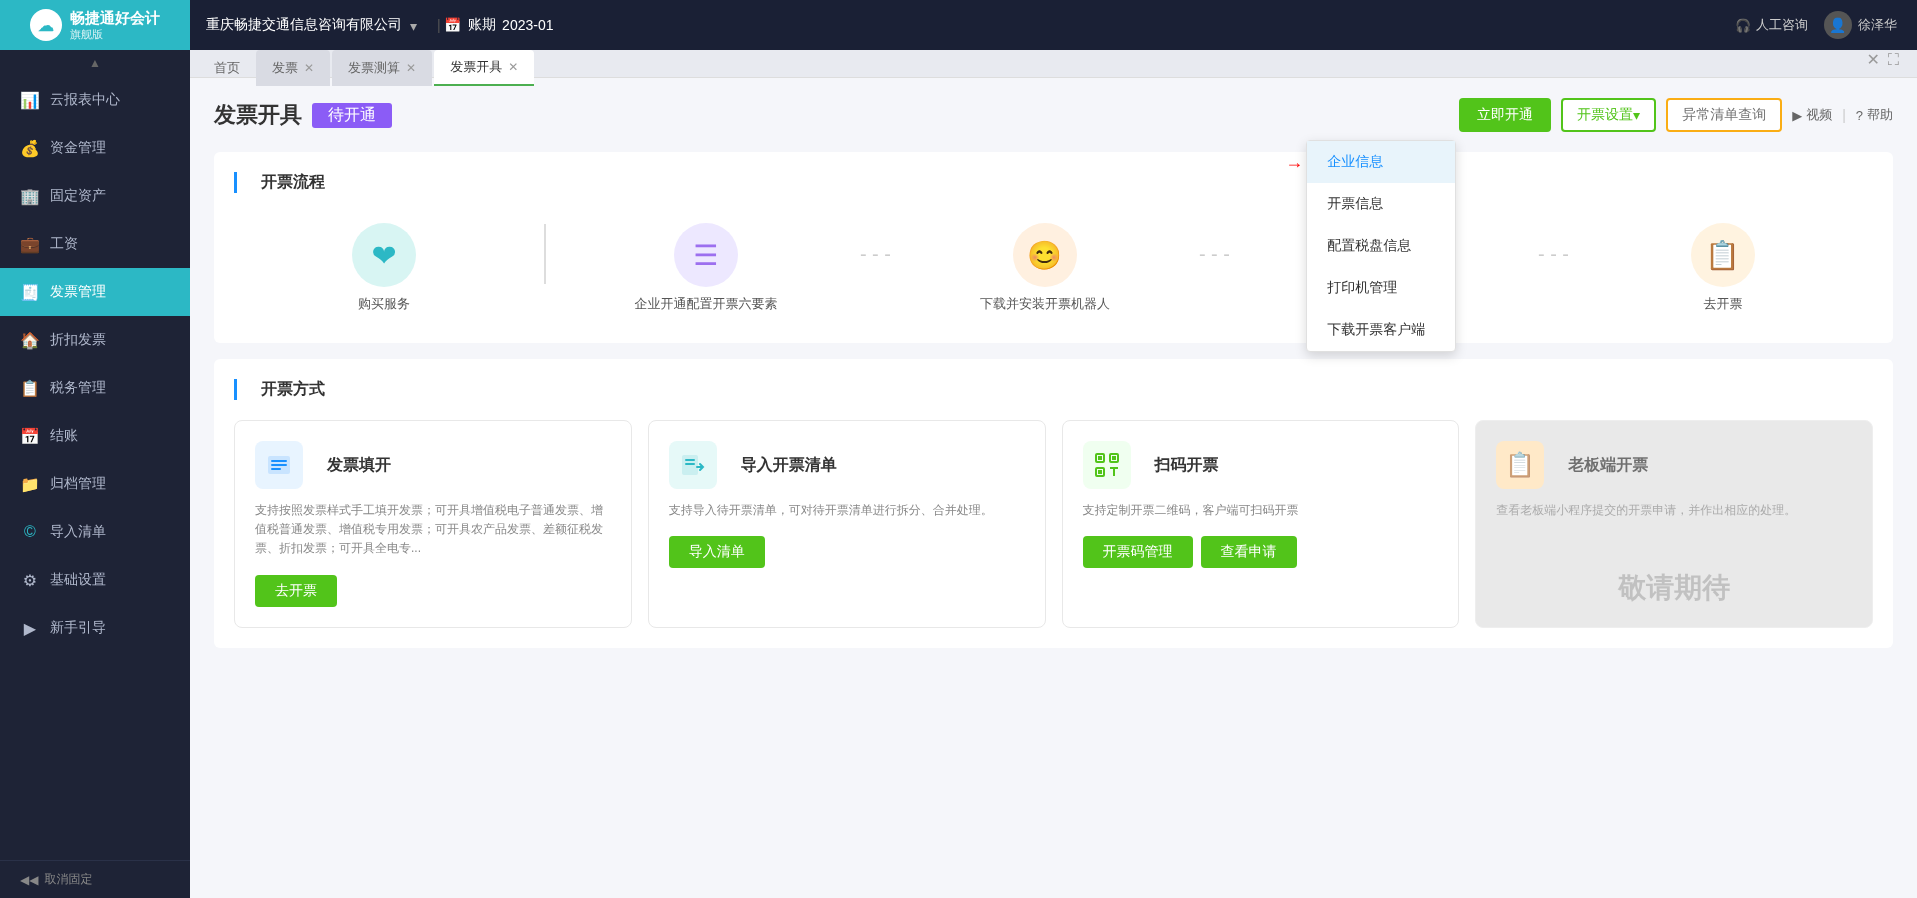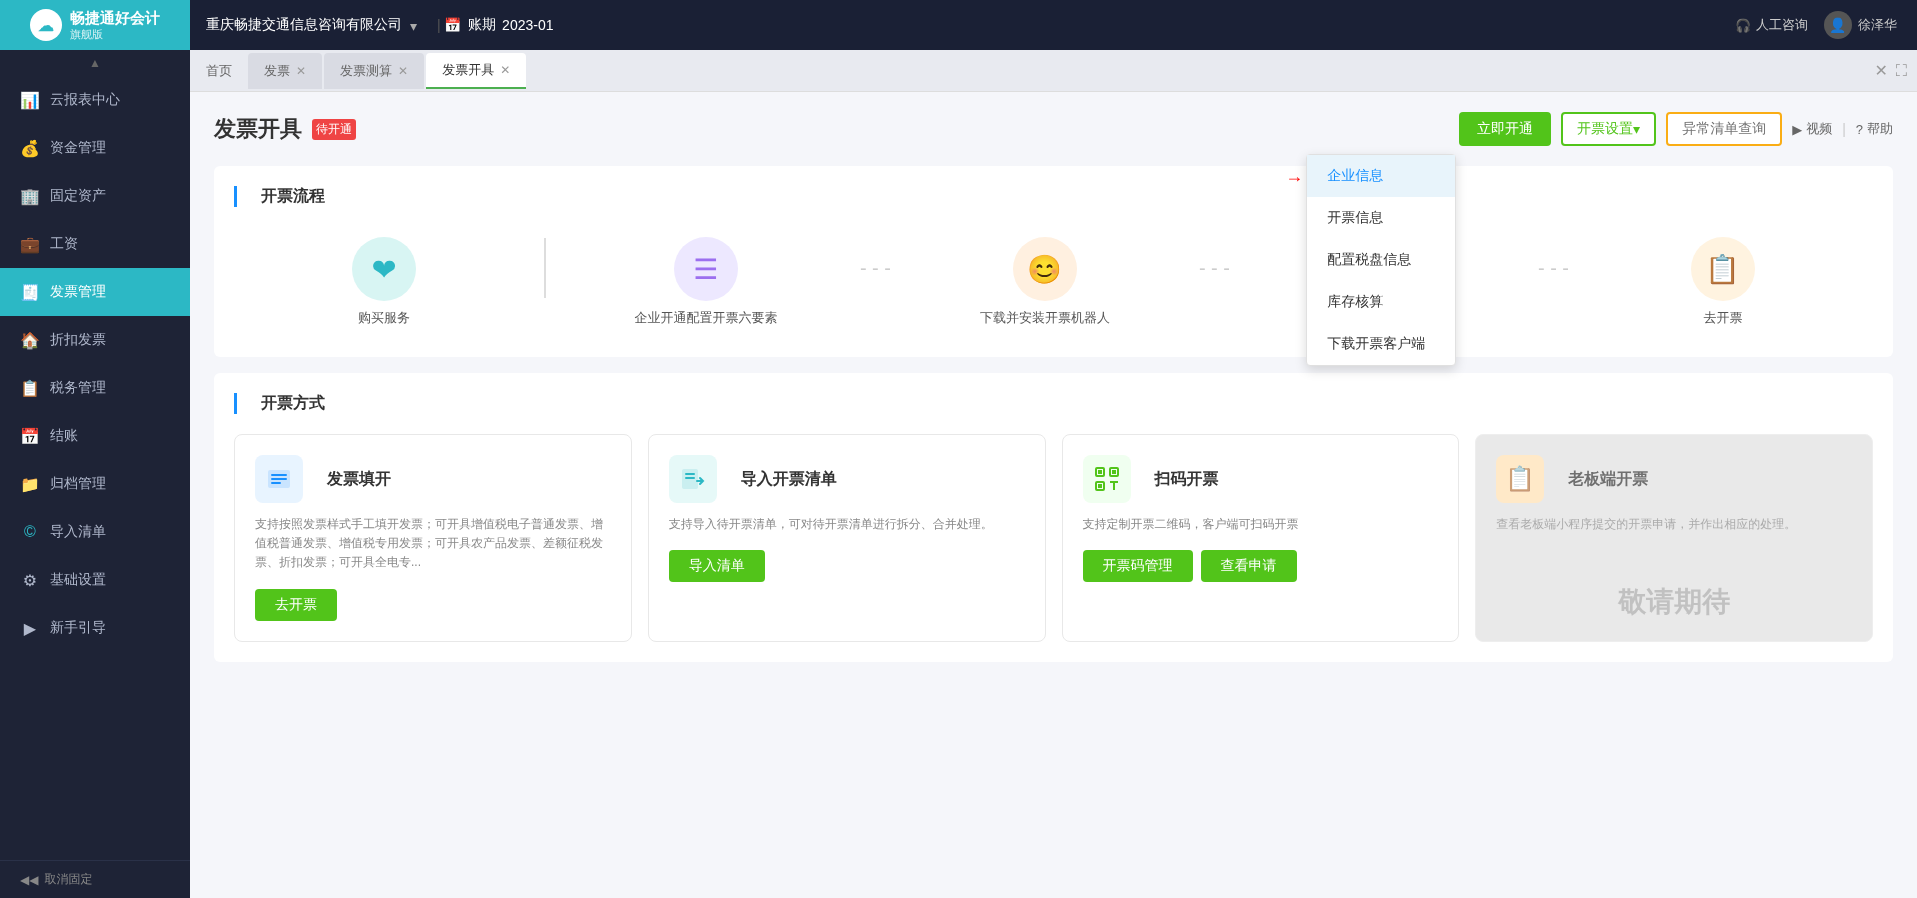--- a/index.html
+++ b/index.html
@@ -29,34 +29,34 @@
     .sidebar-item { display: flex; align-items: center; gap: 10px; padding: 14px 20px; color: #b0b8cc; font-size: 14px; cursor: pointer; transition: background 0.2s; }
     .sidebar-item.active { background: #2cb8c5; color: white; }
     .sidebar-item .s-icon { width: 20px; height: 20px; display: flex; align-items: center; justify-content: center; font-size: 16px; flex-shrink: 0; }
     .sidebar-scroll-btn { color: #666; text-align: center; padding: 6px; font-size: 12px; cursor: pointer; }
     .sidebar-bottom { display: flex; align-items: center; gap: 6px; padding: 10px 20px; color: #888; font-size: 12px; cursor: pointer; border-top: 1px solid #2a3148; margin-top: auto; }
 
     
     .content-area { flex: 1; display: flex; flex-direction: column; overflow: hidden; background: #f5f6fa; }
 
     
-    .tab-bar { height: 42px; background: #e8eaf0; display: flex; align-items: center; padding: 0 0; flex-shrink: 0; border-bottom: 1px solid #ddd; }
+    .tab-bar { height: 28px; background: #e8eaf0; display: flex; align-items: flex-start; padding: 0 8px; flex-shrink: 0; border-bottom: 1px solid #ddd; }
     .tab-item { height: 36px; display: flex; align-items: center; gap: 6px; padding: 0 16px; font-size: 13px; color: #666; cursor: pointer; background: #d9dbe3; border-radius: 4px 4px 0 0; margin-right: 2px; }
     .tab-item.active { background: white; color: #333; font-weight: 500; border-bottom: 2px solid #4caf50; }
     .tab-item .tab-close { color: #999; font-size: 12px; cursor: pointer; }
     .tab-home { height: 36px; display: flex; align-items: center; padding: 0 16px; font-size: 13px; color: #666; cursor: pointer; background: transparent; }
 
     
     .page-content { flex: 1; overflow-y: auto; padding: 20px 24px; position: relative; }
 
     
     .page-header { display: flex; align-items: center; justify-content: space-between; margin-bottom: 20px; }
     .page-title-area { display: flex; align-items: center; gap: 10px; }
     .page-title { font-size: 22px; font-weight: bold; color: #333; }
-    .status-badge { background: #ef4444; color: white; font-size: 12px; padding: 2px 4px; border-radius: 3px; }
+    .status-badge { background: #8b5cf6; color: white; font-size: 16px; padding: 2px 16px; border-radius: 3px; }
     .header-actions { display: flex; align-items: center; gap: 10px; position: relative; }
     .btn-green { background: #52c41a; color: white; border: none; padding: 8px 18px; border-radius: 4px; cursor: pointer; font-size: 14px; font-weight: 500; }
     .btn-outline-green { background: white; color: #52c41a; border: 2px solid #52c41a; padding: 6px 14px; border-radius: 4px; cursor: pointer; font-size: 14px; display: flex; align-items: center; }
     .btn-outline-yellow { background: white; color: #737373; border: 2px solid #faad14; padding: 6px 14px; border-radius: 4px; cursor: pointer; font-size: 14px; }
     .btn-text { background: transparent; border: none; color: #666; cursor: pointer; font-size: 13px; display: flex; align-items: center; gap: 4px; }
 
     
     .dropdown-menu { position: absolute; top: 42px; right: 200px; background: white; border: 1px solid #e0e0e0; border-radius: 4px; box-shadow: 0 4px 12px rgba(0,0,0,0.15); z-index: 100; min-width: 150px; }
     .dropdown-item { padding: 12px 20px; color: #333; cursor: pointer; font-size: 14px; }
     .dropdown-item.highlighted { background: #e8f4fb; color: #1890ff; }
@@ -239,21 +239,21 @@
                 <span style="position:absolute; left:-22px; top:50%; transform:translateY(-50%); color:red; font-size:18px;">→</span>
                 <span>企业信息</span>
               </div>
               <div class="dropdown-item">
                 <span>开票信息</span>
               </div>
               <div class="dropdown-item">
                 <span>配置税盘信息</span>
               </div>
               <div class="dropdown-item">
-                <span>库存核算</span>
+                <span>打印机管理</span>
               </div>
               <div class="dropdown-item">
                 <span>下载开票客户端</span>
               </div>
             </div>
           </div>
 
           <button class="btn-outline-yellow">异常清单查询</button>
           <button class="btn-text">
             <span>▶</span>

